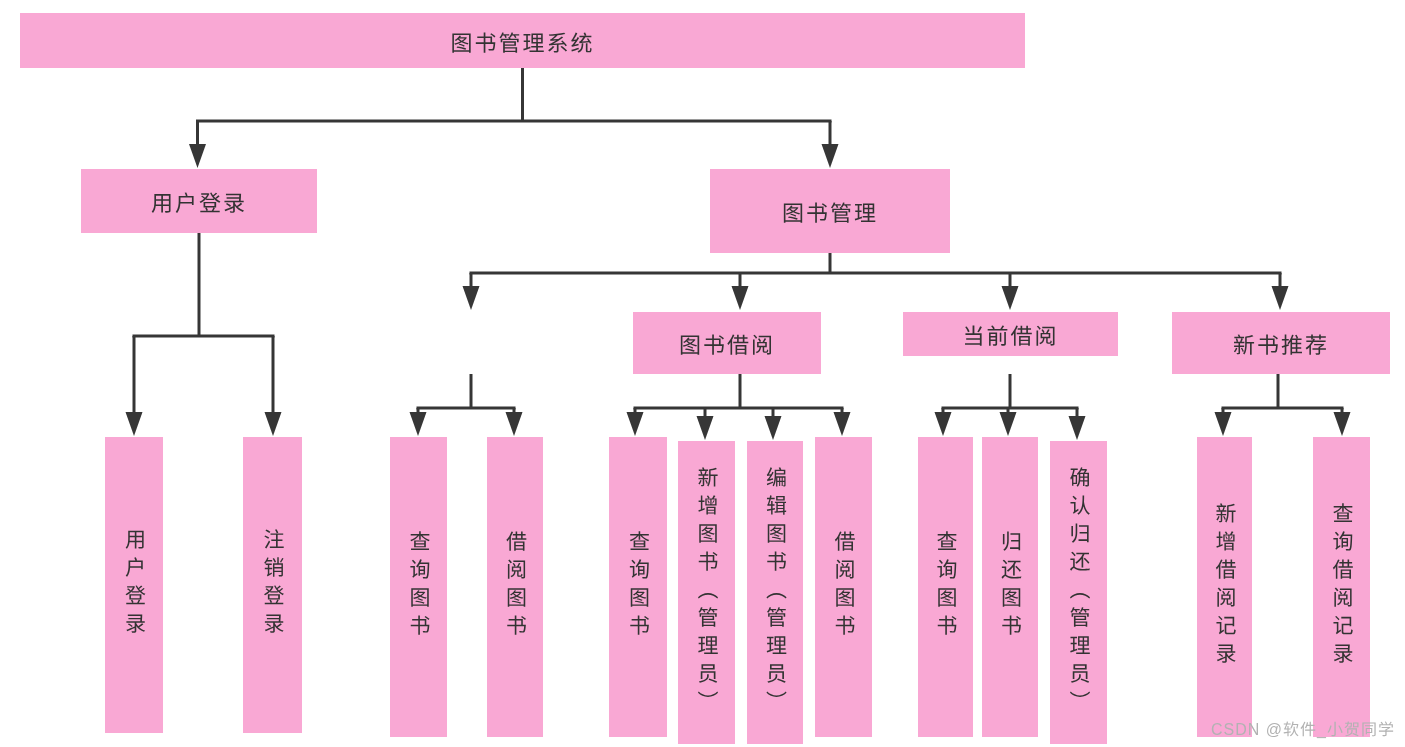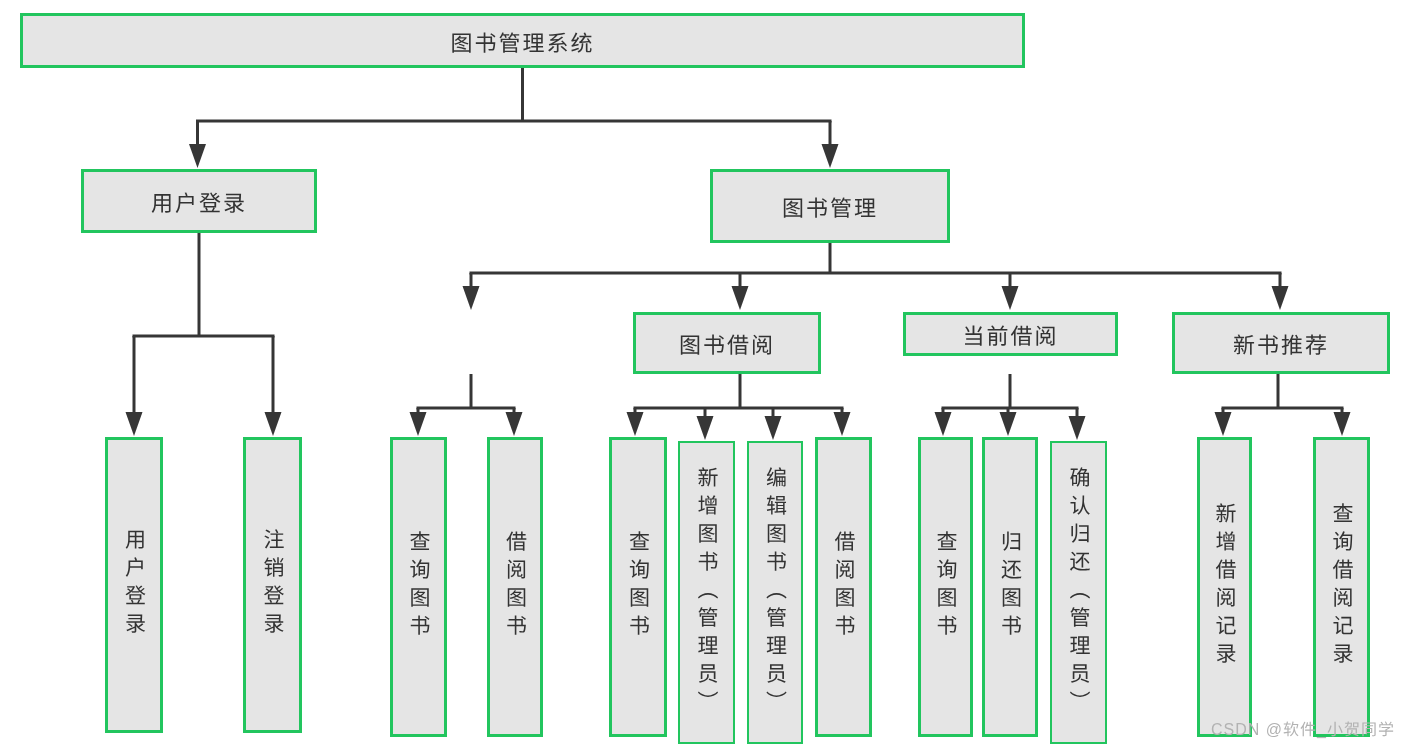--- a/index.html
+++ b/index.html
@@ -8,22 +8,22 @@
     width:1405px;height:747px;
     background:#ffffff;
     font-family:"Liberation Sans","DejaVu Sans",sans-serif;
     color:#333333;
     overflow:hidden;
   }
   #wires{position:absolute;left:0;top:0;z-index:1;}
   .node{
     position:absolute;
     box-sizing:border-box;
-    background:#e5e5e5;
-    border:3px solid #22c55e;
+    background:#f9a8d4;
+    border:3px solid #f9a8d4;
     display:flex;align-items:center;justify-content:center;
     z-index:2;
   }
   .node.thin{border-width:2px;}
   .node .lbl{
     font-size:22px;
     letter-spacing:2px;
     color:#333333;
     white-space:nowrap;
   }
@@ -128,21 +128,21 @@
     </g>
   </svg>
 
   <div class="node" style="left:20px;top:13px;width:1005px;height:55px">
     <span class="lbl">图书管理系统</span>
   </div>
 
   <div class="node" style="left:81px;top:169px;width:236px;height:64px">
     <span class="lbl">用户登录</span>
   </div>
-  <div class="node" style="left:710px;top:169px;width:240px;height:74px">
+  <div class="node" style="left:710px;top:169px;width:240px;height:84px">
     <span class="lbl">图书管理</span>
   </div>
 
   <div class="node" style="left:633px;top:312px;width:188px;height:62px">
     <span class="lbl">图书借阅</span>
   </div>
   <div class="node" style="left:903px;top:312px;width:215px;height:44px">
     <span class="lbl">当前借阅</span>
   </div>
   <div class="node" style="left:1172px;top:312px;width:218px;height:62px">

